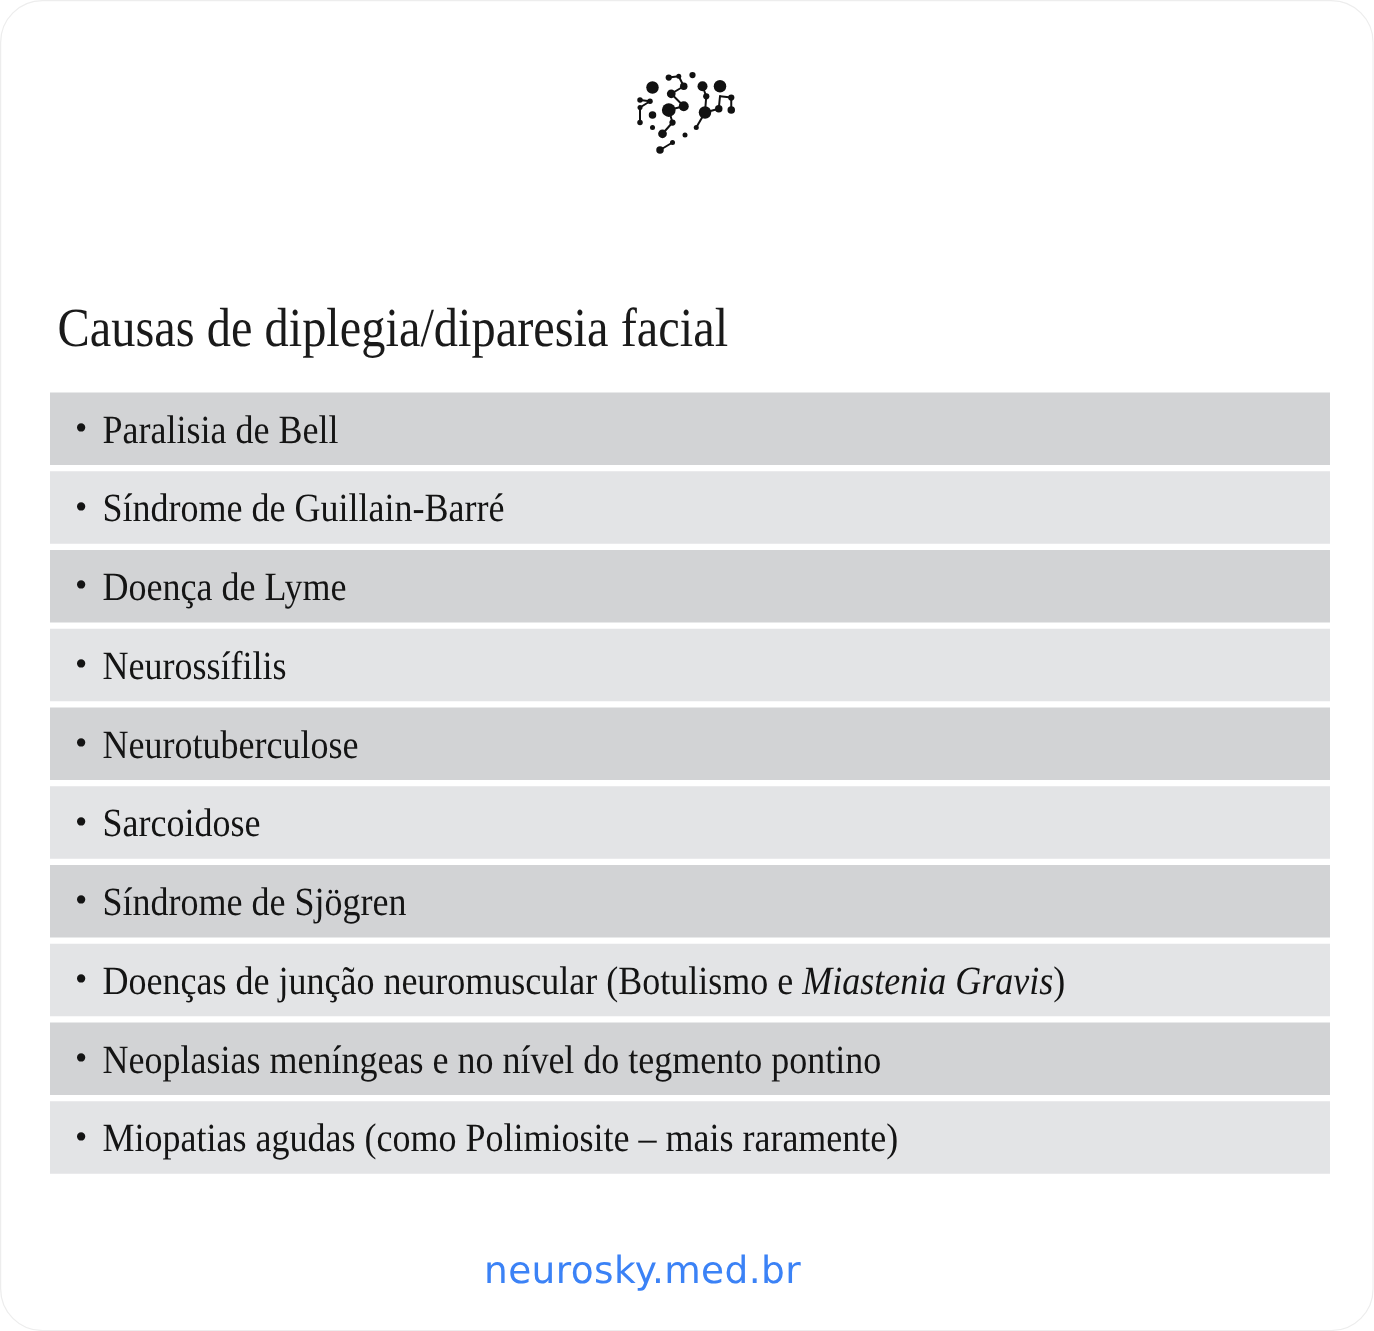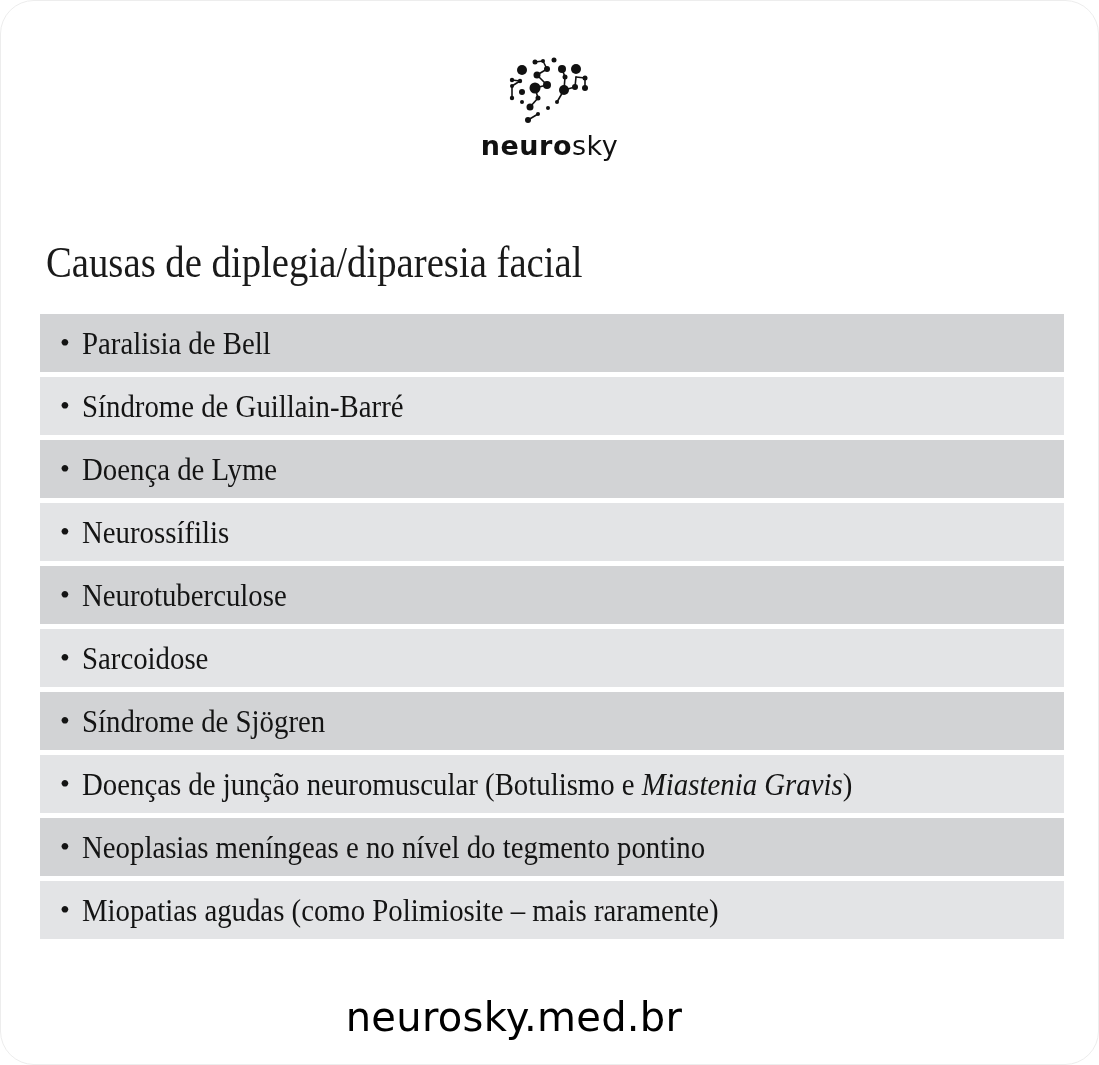--- a/index.html
+++ b/index.html
@@ -94,23 +94,23 @@
     transform: scaleX(0.9);
   }
   .row .text em { font-style: italic; }
   .footer {
     position: absolute;
     left: 0;
     top: 996px;
     width: 1028px;
     text-align: center;
     font-family: "DejaVu Sans", sans-serif;
-    font-size: 40px;
+    font-size: 30px;
     line-height: 42px;
-    color: #000000;
+    color: #3b82f6;
     letter-spacing: 0.3px;
   }
 </style>
 </head>
 <body>
 
 <div class="frame"></div>
 
 <div class="logo">
   <svg class="logo-mark" viewBox="0 0 90 72" xmlns="http://www.w3.org/2000/svg">
@@ -157,21 +157,20 @@
       <circle cx="33" cy="59" r="2"></circle>
       <circle cx="43" cy="53" r="2"></circle>
       <circle cx="52" cy="47" r="2"></circle>
       <circle cx="59" cy="35" r="5"></circle>
       <circle cx="60" cy="22" r="2.5"></circle>
       <circle cx="70" cy="32" r="3"></circle>
       <circle cx="80" cy="23" r="2.5"></circle>
       <circle cx="80" cy="33" r="3"></circle>
     </g>
   </svg>
-  <span class="logo-text"><span class="bold">neuro</span><span class="light">sky</span></span>
 </div>
 
 <h1 class="title">Causas de diplegia/diparesia facial</h1>
 
 <ul class="list">
   <li class="row dark">
     <span class="bullet">•</span>
     <span class="text">Paralisia de Bell</span>
   </li>
   <li class="row light">

